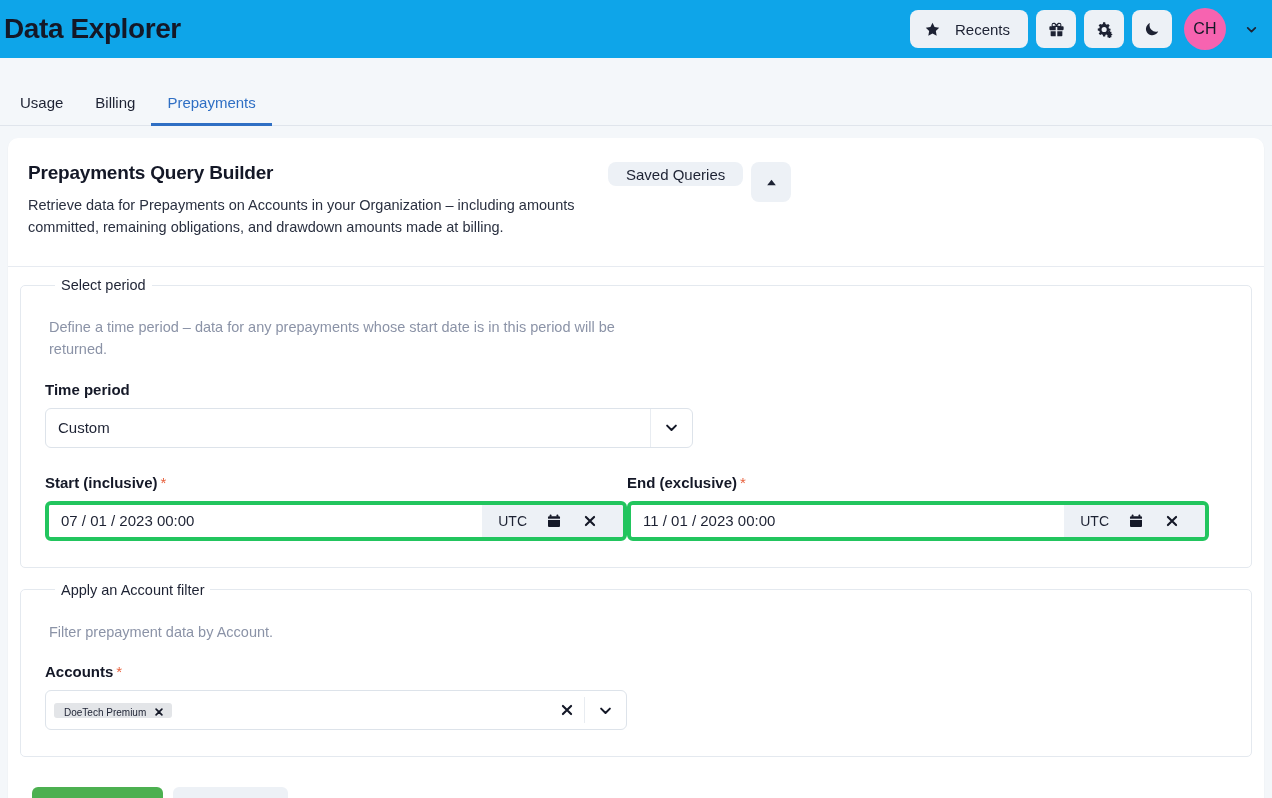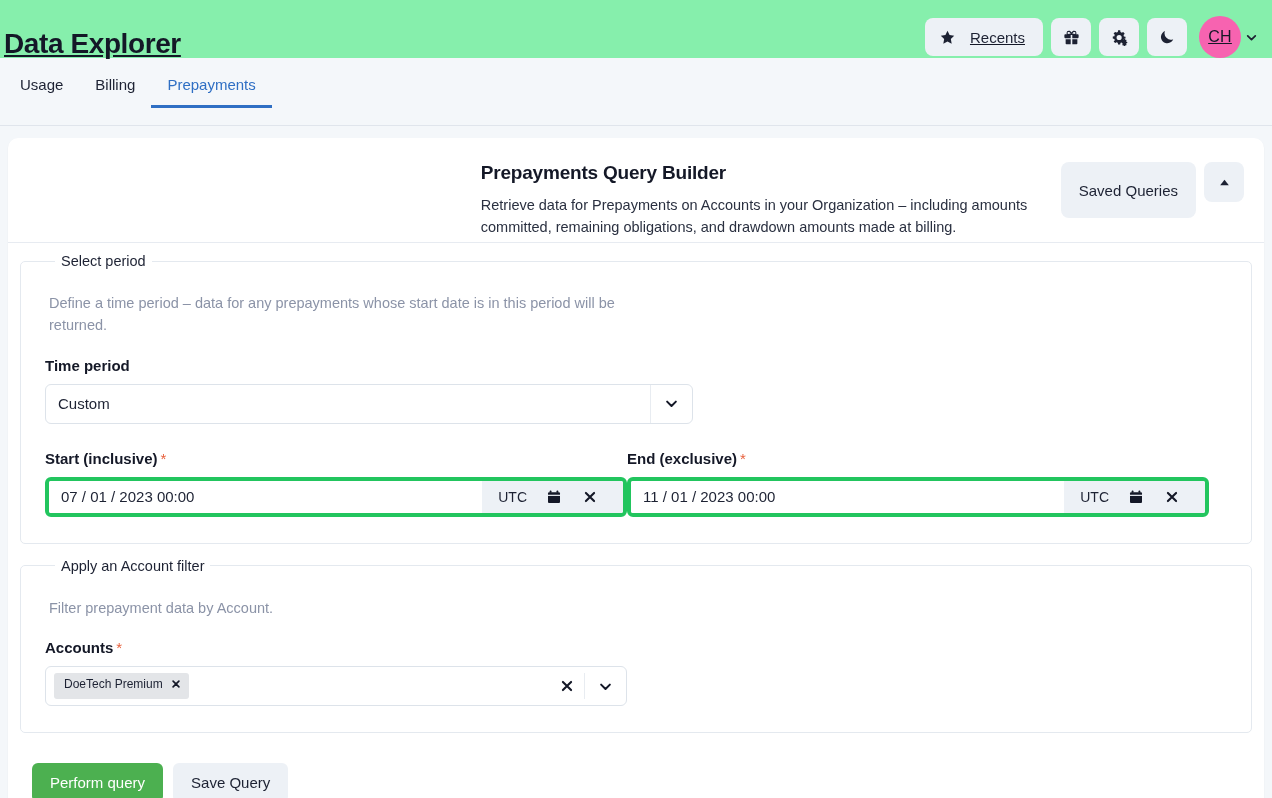--- a/index.html
+++ b/index.html
@@ -14,25 +14,24 @@
     font-family: "Liberation Sans", sans-serif;
     background: #f4f7fa;
     color: #141827;
     -webkit-font-smoothing: antialiased;
   }
 
   
   .app-header {
     height: 58px;
     display: flex;
-    align-items: flex-end;
+    align-items: center;
     justify-content: space-between;
     padding: 0 14px 0 0;
-    background: #86efac;
-    text-decoration: underline;
+    background: #0ea5e9;
   }
 
   .app-title {
     font-size: 28px;
     font-weight: bold;
     letter-spacing: -0.4px;
     color: #141827;
     padding-left: 4px;
     line-height: 1;
   }
@@ -58,21 +57,21 @@
   .hdr-btn.with-label {
     padding: 0 18px 0 14px;
     gap: 14px;
     font-size: 15px;
   }
   .hdr-btn.icon-only { width: 40px; }
 
   .avatar-wrap {
     display: flex;
     align-items: center;
-    gap: 4px;
+    gap: 19px;
     cursor: pointer;
     margin-left: 4px;
   }
   .avatar {
     width: 42px; height: 42px;
     border-radius: 50%;
     background: #f763b0;
     color: #141827;
     font-size: 16px;
     font-weight: normal;
@@ -80,21 +79,21 @@
     align-items: center;
     justify-content: center;
     letter-spacing: 0.3px;
   }
   .avatar-caret { font-size: 12px; color: #1d2233; }
 
   
   .tabs-bar {
     background: #f4f7fa;
     display: flex;
-    align-items: center;
+    align-items: flex-end;
     padding: 0 0 0 4px;
     height: 68px;
     border-bottom: 1px solid #e0e5ec;
   }
   .tab {
     padding: 0 16px 12px 16px;
     font-size: 15px;
     color: #1d2233;
     cursor: pointer;
     background: none;
@@ -114,23 +113,23 @@
     margin: 12px 8px 0 8px;
     border-radius: 10px 10px 10px 10px;
     box-shadow: 0 1px 2px rgba(20,24,39,0.05);
     width: 1256px;
     height: 718px;
     overflow: hidden;
   }
 
   .card-head {
     display: flex;
-    justify-content: flex-end;
+    justify-content: flex-start;
     align-items: flex-start;
-    padding: 24px 20px 4px 12px;
+    padding: 24px 20px 28px 12px;
     border-bottom: 1px solid #e7ebf1;
   }
   .card-head-text { padding-left: 8px; }
   .card-title {
     font-size: 19px;
     font-weight: bold;
     color: #141827;
     margin-bottom: 10px;
     letter-spacing: -0.2px;
   }
@@ -139,21 +138,21 @@
     color: #2a3040;
     line-height: 1.52;
     max-width: 580px;
   }
   .card-head-actions { display: flex; gap: 8px; align-items: flex-start; }
 
   .ghost-btn {
     background: #edf1f6;
     border: none;
     border-radius: 8px;
-    height: 56px;
+    height: 24px;
     padding: 0 18px;
     font-size: 15px;
     color: #1d2233;
     cursor: pointer;
     font-family: inherit;
   }
   .collapse-btn {
     background: #edf1f6;
     border: none;
     border-radius: 8px;
@@ -286,22 +285,22 @@
     background: #fff;
     padding-left: 8px;
   }
   .chips { flex: 1; display: flex; gap: 6px; flex-wrap: wrap; }
   .chip {
     background: #e3e5e8;
     border-radius: 3px;
     display: flex;
     align-items: center;
     gap: 8px;
-    padding: 4px 8px 8px 10px;
-    font-size: 12px;
+    padding: 4px 8px 0 10px;
+    font-size: 10px;
     color: #1d2233;
   }
   .chip-x {
     cursor: pointer;
     font-size: 12px;
     font-weight: bold;
     color: #141827;
     line-height: 1;
   }
   .ms-clear {

